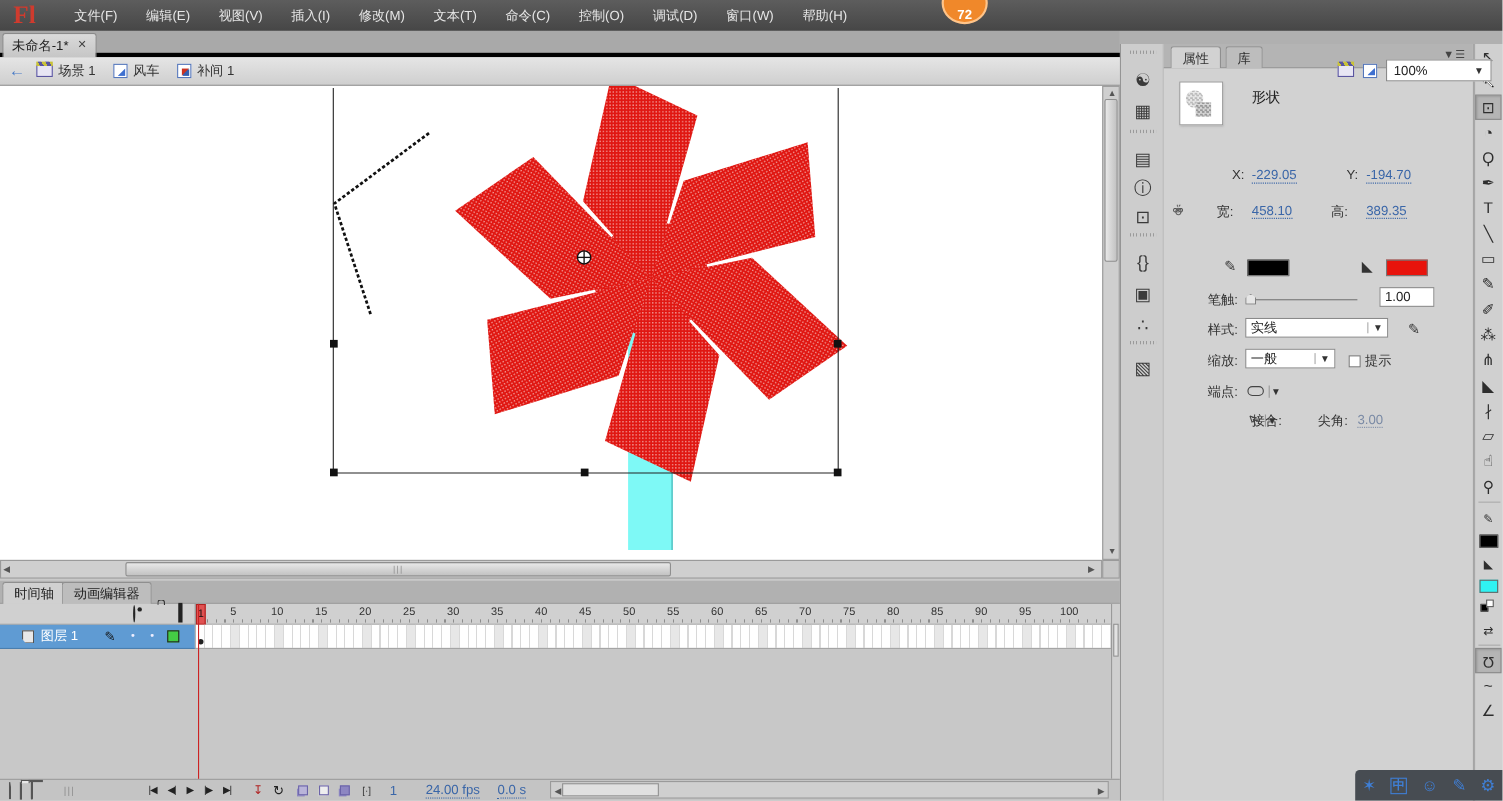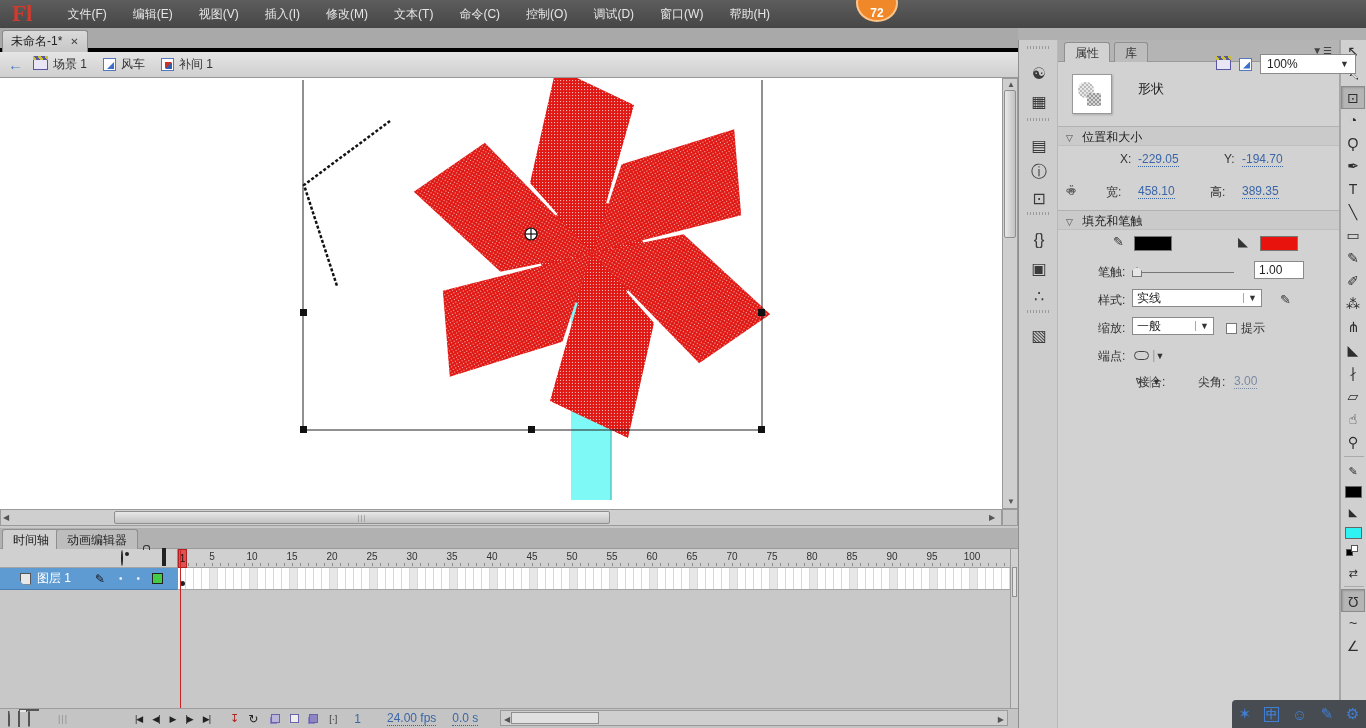--- a/index.html
+++ b/index.html
@@ -340,43 +340,35 @@
       <span class="ptab active" style="left:6px;">属性</span>
       <span class="ptab" style="left:56px;">库</span>
       <span id="panel-menu">▼☰</span>
     </div>
     <div id="shape-thumb">
       <span class="circ"></span>
       <span class="sq"></span>
     </div>
     <span id="shape-type">形状</span>
 
-    <div class="sect-hd" style="top:86px;">
-      <span class="tri">▽</span>
-      <span>位置和大小</span>
-    </div>
     <div class="prow" style="top:112px;">
       <span class="plabel" style="position:absolute;left:62px;">X:</span>
       <span class="hot" style="position:absolute;left:80px;">-229.05</span>
       <span class="plabel" style="position:absolute;left:166px;">Y:</span>
       <span class="hot" style="position:absolute;left:184px;">-194.70</span>
     </div>
     <div class="prow" style="top:144px;">
       <span style="position:absolute;left:10px;color:#666;letter-spacing:-2px;">ὅ὇</span>
       <span style="position:absolute;left:8px;color:#555;">⚮</span>
       <span class="plabel" style="position:absolute;left:48px;">宽:</span>
       <span class="hot" style="position:absolute;left:80px;">458.10</span>
       <span class="plabel" style="position:absolute;left:152px;">高:</span>
       <span class="hot" style="position:absolute;left:184px;">389.35</span>
     </div>
 
-    <div class="sect-hd" style="top:170px;">
-      <span class="tri">▽</span>
-      <span>填充和笔触</span>
-    </div>
     <div class="prow" style="top:194px;height:22px;">
       <span style="position:absolute;left:55px;font-size:13px;color:#333;">✎</span>
       <span class="swatch" style="position:absolute;left:76px;top:2px;width:38px;height:15px;background:#000;"></span>
       <span style="position:absolute;left:180px;font-size:13px;color:#333;">◣</span>
       <span class="swatch" style="position:absolute;left:202px;top:2px;width:38px;height:15px;background:#e8130c;"></span>
     </div>
     <div class="prow" style="top:224px;">
       <span class="plabel" style="position:absolute;left:40px;">笔触:</span>
       <span class="slider-track" style="position:absolute;left:76px;top:8px;">
           <span class="slider-thumb"></span>

